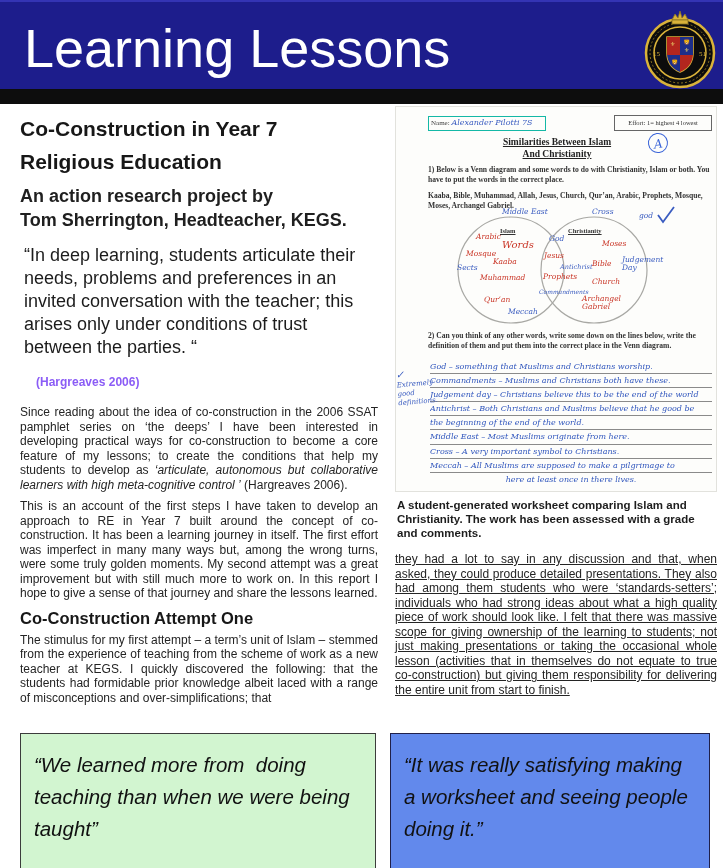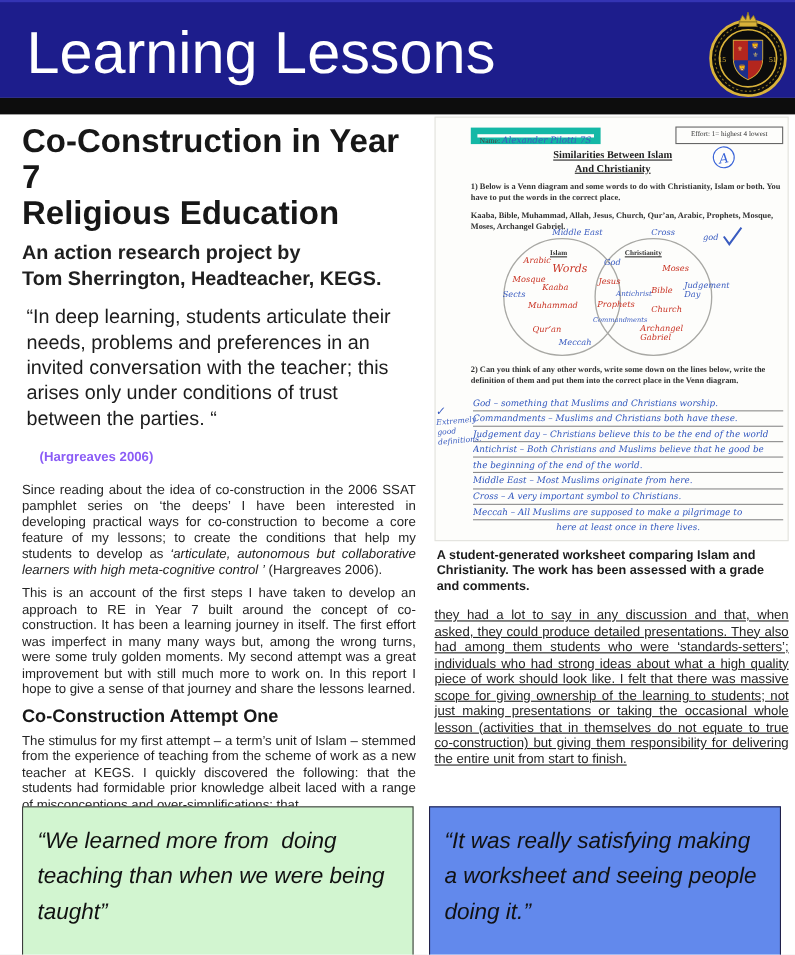--- a/index.html
+++ b/index.html
@@ -11,35 +11,35 @@
             border-top:2px solid #3434b4;box-sizing:border-box;}
   .masthead-title{position:absolute;left:24px;top:0;height:87px;line-height:92px;
             color:#ffffff;font-size:54px;font-weight:400;letter-spacing:0px;white-space:nowrap;}
   .black-bar{position:absolute;left:0;top:89px;width:723px;height:15px;background:#0d0d0d;}
   .crest{position:absolute;right:6px;top:4px;}
 
   
   .col-left{position:absolute;left:20px;top:104px;width:358px;}
   .col-right{position:absolute;left:395px;top:106px;width:322px;}
 
-  h1.article-title{margin:8px 0 0 0;font-size:30px;line-height:33px;font-weight:bold;
+  h1.article-title{margin:8px 0 0 0;font-size:21px;line-height:33px;font-weight:bold;
         color:#171717;white-space:pre-line;}
   .byline{margin:6px 0 0 0;font-size:18px;line-height:24px;font-weight:bold;white-space:pre-line;}
   .lead-quote{margin:12px 0 0 4px;font-size:18px;line-height:23px;color:#1c1c1c;}
   .lead-attr{margin:16px;font-size:12px;line-height:14px;font-weight:bold;color:#8b5cf6;}
   .body-para{margin:8px 0 0 0;font-size:12px;line-height:14.5px;text-align:justify;color:#242424;}
   .body-para.mt7{margin-top:7px;}
   .body-para .it{font-style:italic;}
   h2.section-heading{margin:8px 0 5px 0;font-size:16.5px;font-weight:bold;color:#171717;}
 
   
   .figure{position:relative;width:322px;height:386px;background:#fdfdfb;
           border:1px solid #e2e2dd;box-sizing:border-box;overflow:hidden;}
   .figure .serif{font-family:"Liberation Serif",serif;}
-  .ws-name-box{position:absolute;left:32px;top:9px;width:118px;height:15px;border:6px solid #14b8a6;
+  .ws-name-box{position:absolute;left:32px;top:9px;width:118px;height:15px;border:1px solid #14b8a6;
           font-size:7px;padding:1px 2px;box-sizing:border-box;white-space:nowrap;}
   .ws-name-label{font-family:"Liberation Serif",serif;color:#444;}
   .hw{font-family:"DejaVu Serif",serif;font-style:italic;}
   .ws-name-value{color:#3a5cc0;font-size:8px;}
   .ws-effort-box{position:absolute;left:218px;top:8px;width:98px;height:16px;border:1px solid #666;
           font-size:6.5px;line-height:14px;text-align:center;color:#333;box-sizing:border-box;}
   .ws-title{position:absolute;left:61px;top:29px;width:200px;text-align:center;font-size:9.5px;
           line-height:12px;font-weight:bold;text-decoration:underline;color:#222;white-space:pre-line;}
   .ws-grade{position:absolute;left:252px;top:26px;width:20px;height:20px;border:1.6px solid #3a64d8;
           border-radius:50%;color:#3a64d8;font-size:12px;line-height:20px;text-align:center;

